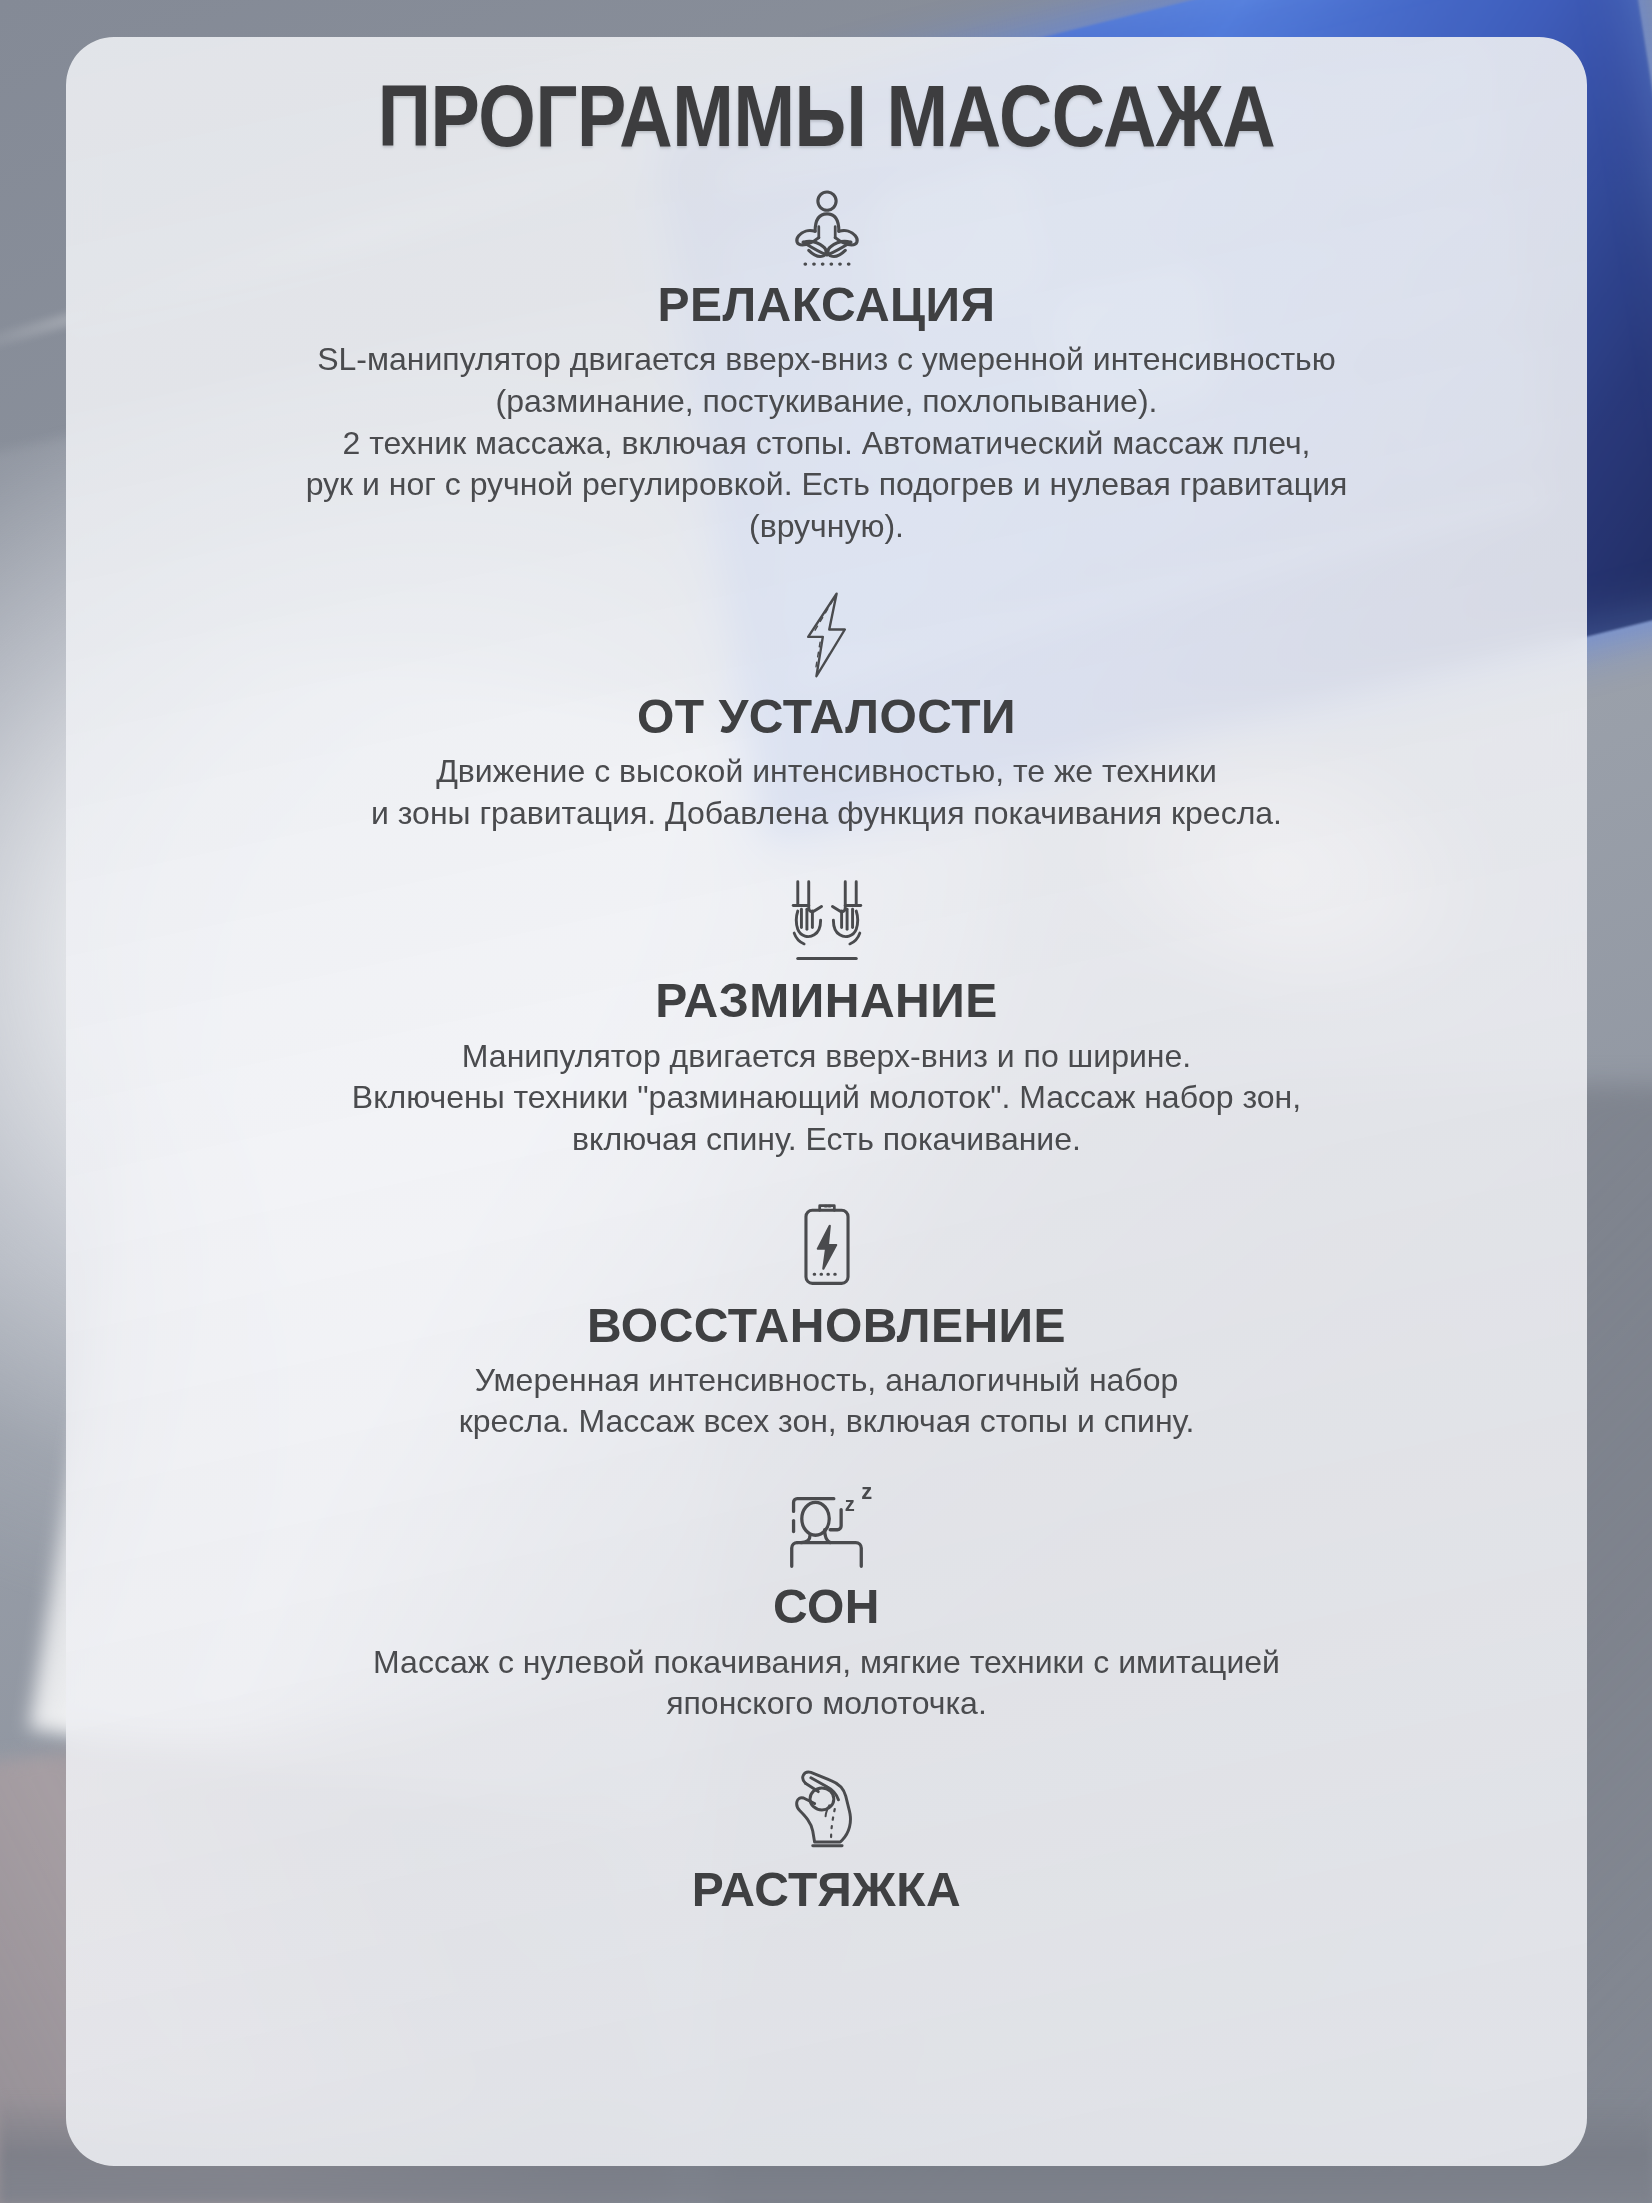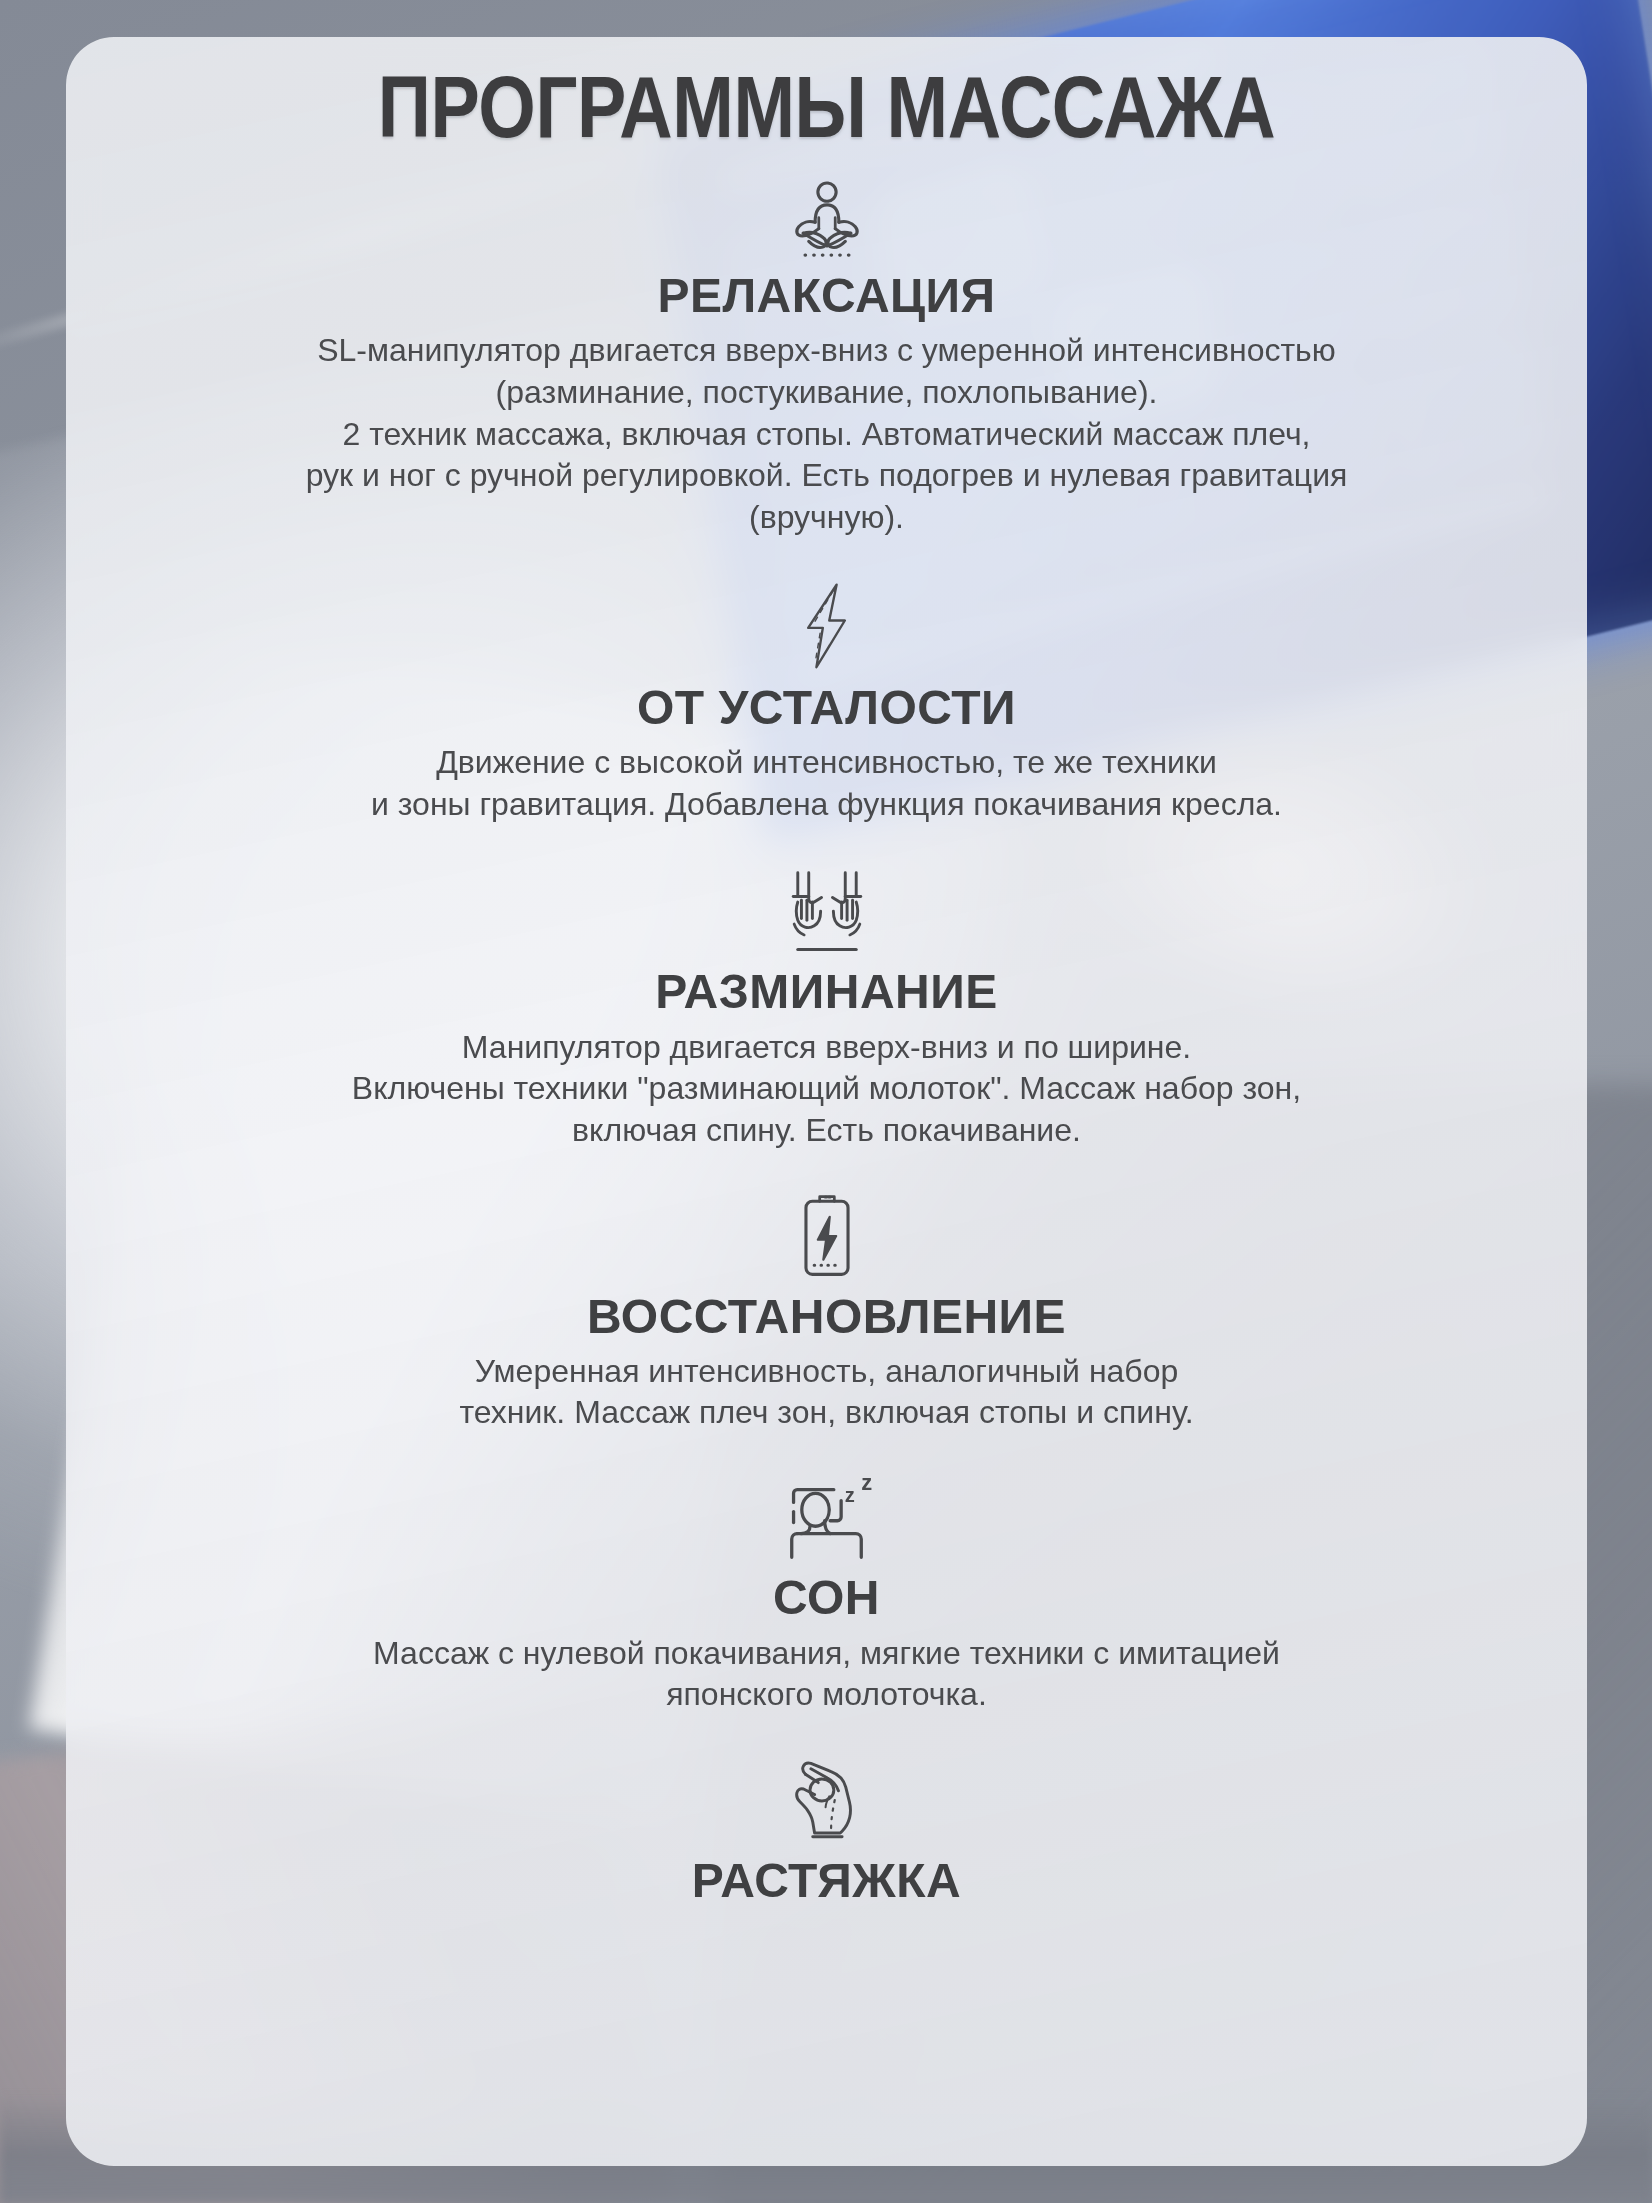--- a/index.html
+++ b/index.html
@@ -141,21 +141,21 @@
     height: 2129px;
     border-radius: 48px;
     background: linear-gradient(168deg,
         rgba(233,235,239,0.93) 0%,
         rgba(236,238,242,0.90) 24%,
         rgba(240,241,245,0.87) 48%,
         rgba(236,237,241,0.90) 74%,
         rgba(230,232,237,0.94) 100%);
     backdrop-filter: blur(14.7px);
     box-sizing: border-box;
-    padding: 0 42px;
+    padding: 9px 42px;
     overflow: hidden;
   }
 
   
   .page-title {
     margin: 0;
     padding-top: 26px;
     text-align: center;
     font-family: "Liberation Sans Narrow", "Liberation Sans", sans-serif;
     font-weight: 700;
@@ -320,21 +320,21 @@
         <svg width="64" height="86" viewBox="0 0 70 94" fill="none" stroke="#4a4b4e" stroke-width="3.4" stroke-linecap="round" stroke-linejoin="round">
           <rect x="12" y="9" width="46" height="80" rx="7"></rect>
           <path d="M27 9 V4 H43 V9" stroke-width="3"></path>
           <path d="M33 4.5 h1.5 M37 4.5 h1.5" stroke-width="3.2"></path>
           <path d="M38 26 L25 51 H34 L31 73 L45 47 H36 Z" fill="#4a4b4e" stroke-width="2.4"></path>
           <path d="M21 79 H49" stroke-width="3.4" stroke-dasharray="0.5 7"></path>
         </svg>
       </div>
       <h2 class="section-title">ВОССТАНОВЛЕНИЕ</h2>
       <p class="section-body">Умеренная интенсивность, аналогичный набор
-техник. Массаж плеч зон, включая стопы и спину.</p>
+кресла. Массаж всех зон, включая стопы и спину.</p>
     </div>
 
     <div class="section sec-sleep">
       <div class="icon-wrap">
         <svg width="99" height="86" viewBox="0 0 108 94" fill="none" stroke="#4a4b4e" stroke-width="3.6" stroke-linecap="round" stroke-linejoin="round">
 
           <path d="M18 30 V20 a4 4 0 0 1 4-4 H62"></path>
           <path d="M18 40 V52"></path>
           <path d="M70 28 V46 a4 4 0 0 1 -4 4 H58"></path>
 

